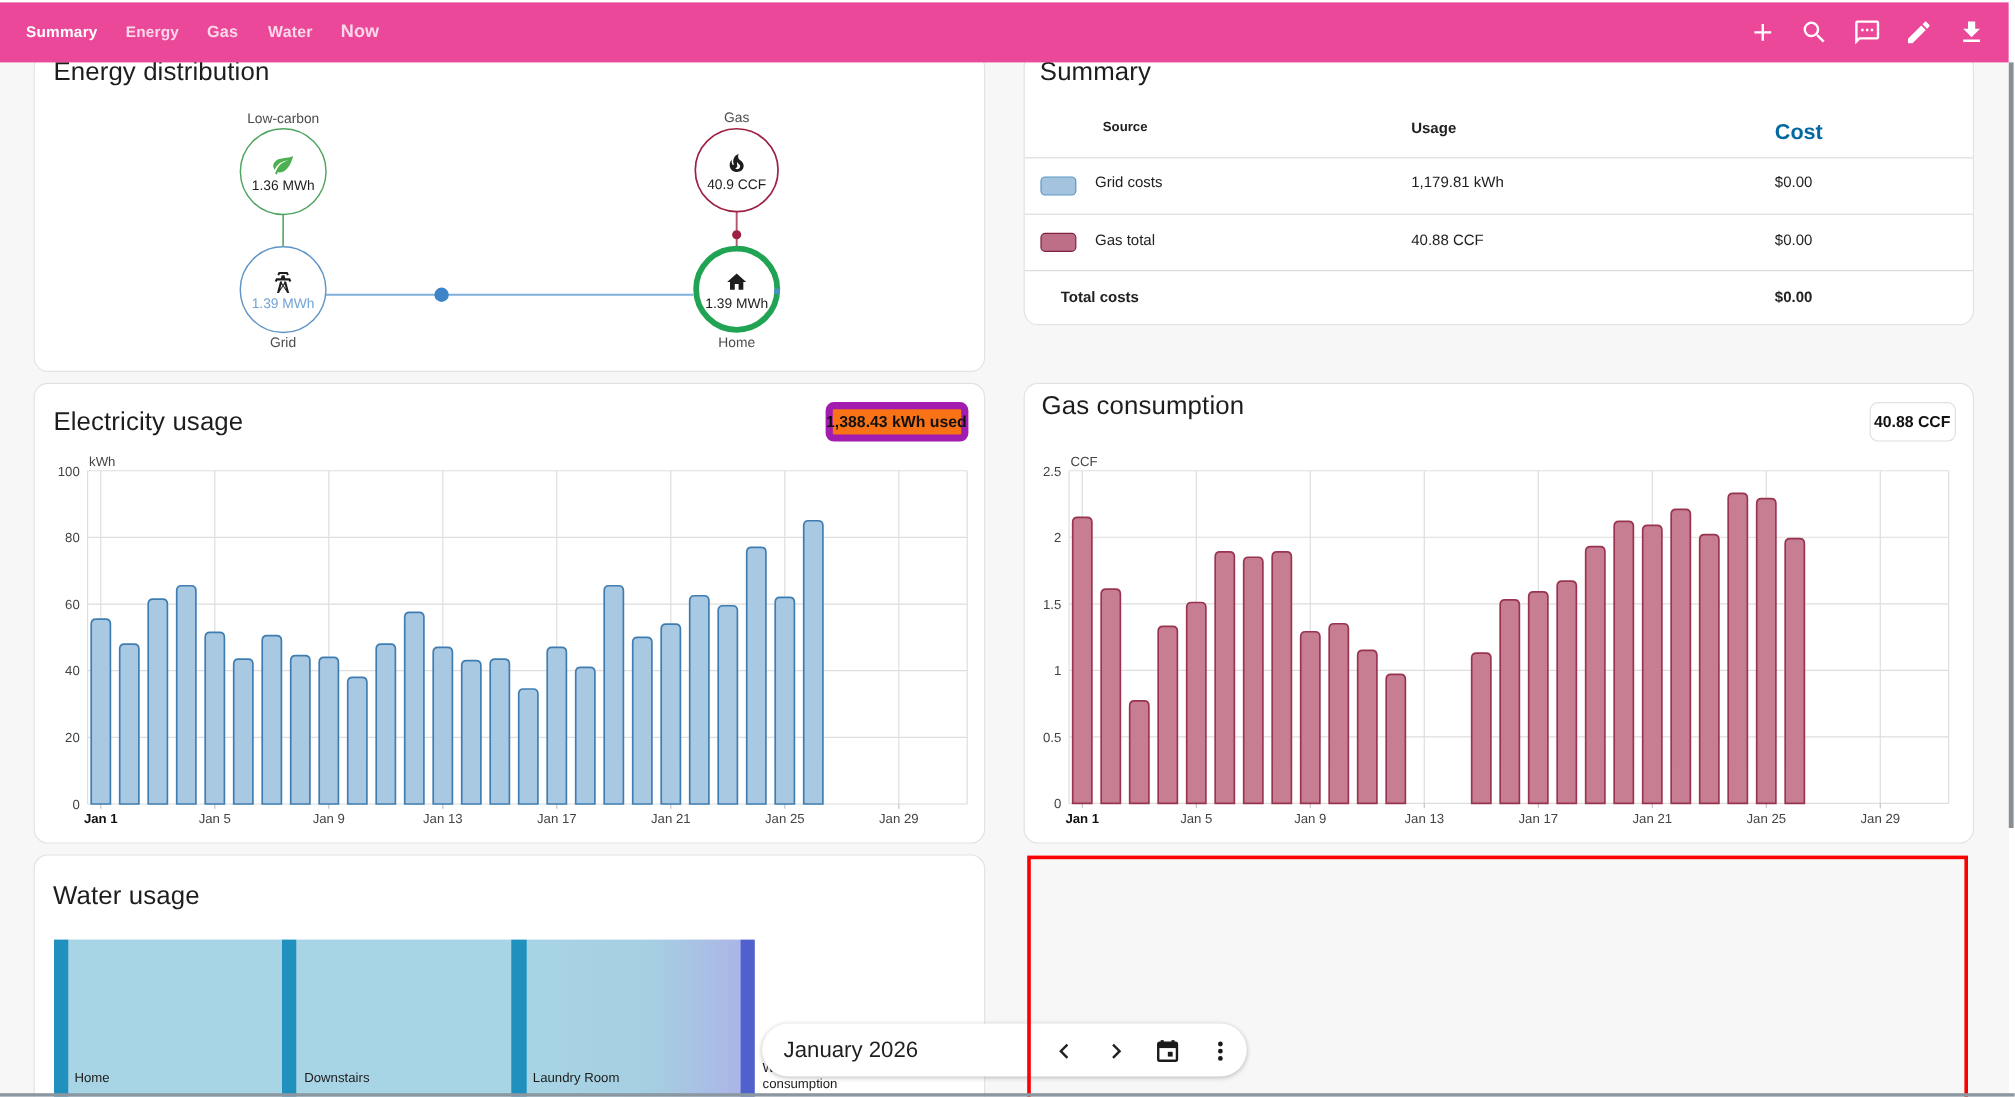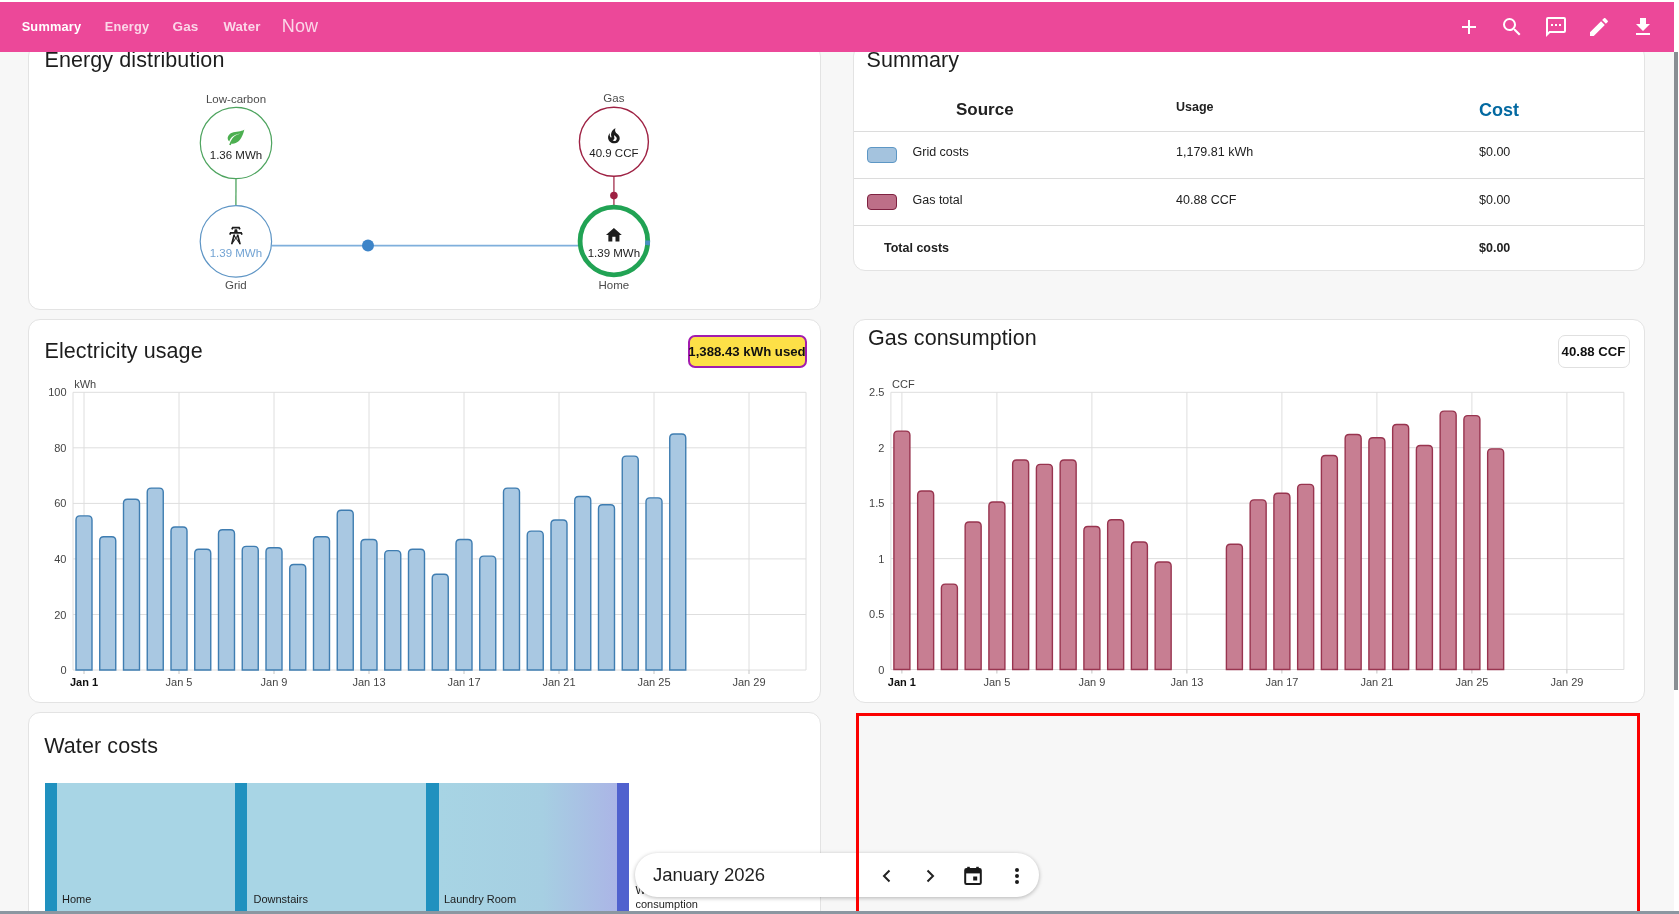--- a/index.html
+++ b/index.html
@@ -7,21 +7,21 @@
 .card{position:absolute;background:#ffffff;border:1px solid #e3e3e3;border-radius:12px}
 .ctitle{position:absolute;font-size:21.5px;color:#1d1d1d;letter-spacing:.1px}
 svg{display:block}
 </style></head><body>
 <div class="abs" style="left:0;top:0;width:1679px;height:2px;background:#ffffff"></div>
 <div class="abs" style="left:0;top:2px;width:1674px;height:49.5px;background:#ec4899;z-index:30">
 <span style="position:absolute;left:51.5px;top:0;transform:translateX(-50%);line-height:49px;font-size:12.8px;font-weight:700;color:#ffffff;letter-spacing:.2px">Summary</span>
 <span style="position:absolute;left:127px;top:0;transform:translateX(-50%);line-height:49px;font-size:12.8px;font-weight:700;color:rgba(255,255,255,.78);letter-spacing:.2px">Energy</span>
 <span style="position:absolute;left:185.5px;top:0;transform:translateX(-50%);line-height:49px;font-size:13.5px;font-weight:700;color:rgba(255,255,255,.78);letter-spacing:.2px">Gas</span>
 <span style="position:absolute;left:242px;top:0;transform:translateX(-50%);line-height:49px;font-size:13.2px;font-weight:700;color:rgba(255,255,255,.78);letter-spacing:.2px">Water</span>
-<span style="position:absolute;left:300px;top:0;transform:translateX(-50%);line-height:49px;font-size:18px;font-weight:400;color:rgba(255,255,255,.78);letter-spacing:.2px">Now</span>
+<span style="position:absolute;left:300px;top:0;transform:translateX(-50%);line-height:49px;font-size:15px;font-weight:700;color:rgba(255,255,255,.78);letter-spacing:.2px">Now</span>
 <svg style="position:absolute;left:1457px;top:12.7px" width="24" height="24" viewBox="0 0 24 24">
       <path d="M19,13H13V19H11V13H5V11H11V5H13V11H19V13Z" fill="#ffffff"></path>
     </svg>
 <svg style="position:absolute;left:1500px;top:12.7px" width="24" height="24" viewBox="0 0 24 24">
       <path d="M9.5,3A6.5,6.5 0 0,1 16,9.5C16,11.11 15.41,12.59 14.44,13.73L14.71,14H15.5L20.5,19L19,20.5L14,15.5V14.71L13.73,14.44C12.59,15.41 11.11,16 9.5,16A6.5,6.5 0 0,1 3,9.5A6.5,6.5 0 0,1 9.5,3M9.5,5C7,5 5,7 5,9.5C5,12 7,14 9.5,14C12,14 14,12 14,9.5C14,7 12,5 9.5,5Z" fill="#ffffff"></path>
     </svg>
 <svg style="position:absolute;left:1543.5px;top:12.7px" width="24" height="24" viewBox="0 0 24 24">
       <path d="M17,11H15V9H17M13,11H11V9H13M9,11H7V9H9M20,2H4A2,2 0 0,0 2,4V22L6,18H20A2,2 0 0,0 22,16V4A2,2 0 0,0 20,2M20,16H5.17L4,17.17V4H20Z" fill="#ffffff"></path>
     </svg>
 <svg style="position:absolute;left:1587px;top:12.7px" width="24" height="24" viewBox="0 0 24 24">
@@ -63,38 +63,38 @@
       <path d="M8.28,5.45L6.5,4.55L7.76,2H16.23L17.5,4.55L15.72,5.44L15,4H9L8.28,5.45M18.62,8H14.09L13.3,5H10.7L9.91,8H5.38L4.1,10.55L5.89,11.44L6.62,10H17.38L18.1,11.45L19.89,10.56L18.62,8M17.77,22H15.7L15.46,21.1L12,15.9L8.53,21.1L8.3,22H6.23L9.12,11H11.19L10.83,12.35L12,14.1L13.16,12.35L12.81,11H14.88L17.77,22M11.4,15L10.5,13.65L9.32,18.13L11.4,15M14.68,18.12L13.5,13.64L12.6,15L14.68,18.12Z" fill="#1d1d1d"></path>
     </svg>
     <svg x="575.9" y="81.80000000000001" width="20" height="20" viewBox="0 0 24 24">
       <path d="M17.66,11.2C17.43,10.9 17.15,10.64 16.89,10.38C16.22,9.78 15.46,9.35 14.82,8.72C13.33,7.26 13,4.85 13.95,3C13,3.23 12.17,3.75 11.46,4.32C8.87,6.4 7.85,10.07 9.07,13.22C9.11,13.32 9.15,13.42 9.15,13.55C9.15,13.77 9,13.97 8.8,14.05C8.57,14.15 8.33,14.09 8.14,13.93C8.08,13.88 8.04,13.83 8,13.76C6.87,12.33 6.69,10.28 7.45,8.64C5.78,10 4.87,12.3 5,14.47C5.06,14.97 5.12,15.47 5.29,15.97C5.43,16.57 5.7,17.17 6,17.7C7.08,19.43 8.95,20.67 10.96,20.92C13.1,21.19 15.39,20.8 17.03,19.32C18.86,17.66 19.5,15 18.56,12.72L18.43,12.46C18.22,12 17.66,11.2 17.66,11.2M14.5,17.5C14.22,17.74 13.76,18 13.4,18.1C12.28,18.5 11.16,17.94 10.5,17.28C11.69,17 12.4,16.12 12.61,15.23C12.78,14.43 12.46,13.77 12.33,13C12.21,12.26 12.23,11.63 12.5,10.94C12.69,11.32 12.89,11.7 13.13,12C13.9,13 15.11,13.44 15.37,14.8C15.41,14.94 15.43,15.08 15.43,15.23C15.46,16.05 15.1,16.95 14.5,17.5H14.5Z" fill="#1d1d1d"></path>
     </svg>
     <svg x="576.4" y="181.6" width="19" height="19" viewBox="0 0 24 24">
       <path d="M10,20V14H14V20H19V12H22L12,3L2,12H5V20H10Z" fill="#1d1d1d"></path>
     </svg>
   </svg>
 <div class="ctitle" style="left:866.5px;top:47.5px">Summary</div>
-<div class="abs" style="left:956px;top:99.5px;font-size:17px;color:#212121;font-weight:700;letter-spacing:0px;white-space:nowrap;z-index:6">Source</div>
+<div class="abs" style="left:919px;top:99.5px;font-size:11px;color:#212121;font-weight:700;letter-spacing:0px;white-space:nowrap;z-index:6">Source</div>
 <div class="abs" style="left:1176px;top:99.5px;font-size:12.5px;color:#212121;font-weight:700;letter-spacing:0px;white-space:nowrap;z-index:6">Usage</div>
 <div class="abs" style="left:1479px;top:99.5px;font-size:18px;color:#0369a1;font-weight:700;letter-spacing:0px;white-space:nowrap;z-index:6">Cost</div>
 <div class="abs" style="left:853.5px;top:130.5px;width:790.5px;height:1px;background:#dcdcdc;z-index:6"></div>
 <div class="abs" style="left:853.5px;top:178px;width:790.5px;height:1px;background:#dcdcdc;z-index:6"></div>
 <div class="abs" style="left:853.5px;top:225px;width:790.5px;height:1px;background:#dcdcdc;z-index:6"></div>
 <div class="abs" style="left:866.5px;top:146.5px;width:30px;height:16px;border-radius:4px;background:#a4c3de;border:1.5px solid #5d97c5;z-index:6"></div>
 <div class="abs" style="left:866.5px;top:194px;width:30px;height:16px;border-radius:4px;background:#bd6f88;border:1.5px solid #7e2241;z-index:6"></div>
 <div class="abs" style="left:912.5px;top:145.4px;font-size:12.5px;color:#212121;font-weight:400;letter-spacing:0px;white-space:nowrap;z-index:6">Grid costs</div>
 <div class="abs" style="left:1176px;top:145.4px;font-size:12.5px;color:#212121;font-weight:400;letter-spacing:0px;white-space:nowrap;z-index:6">1,179.81 kWh</div>
 <div class="abs" style="left:1479px;top:145.4px;font-size:12.5px;color:#212121;font-weight:400;letter-spacing:0px;white-space:nowrap;z-index:6">$0.00</div>
 <div class="abs" style="left:912.5px;top:192.8px;font-size:12.5px;color:#212121;font-weight:400;letter-spacing:0px;white-space:nowrap;z-index:6">Gas total</div>
 <div class="abs" style="left:1176px;top:192.8px;font-size:12.5px;color:#212121;font-weight:400;letter-spacing:0px;white-space:nowrap;z-index:6">40.88 CCF</div>
 <div class="abs" style="left:1479px;top:192.8px;font-size:12.5px;color:#212121;font-weight:400;letter-spacing:0px;white-space:nowrap;z-index:6">$0.00</div>
 <div class="abs" style="left:884px;top:240.5px;font-size:12.5px;color:#212121;font-weight:700;letter-spacing:0px;white-space:nowrap;z-index:6">Total costs</div>
 <div class="abs" style="left:1479px;top:240.5px;font-size:12.5px;color:#212121;font-weight:700;letter-spacing:0px;white-space:nowrap;z-index:6">$0.00</div>
 <div class="ctitle" style="left:44.5px;top:338.5px">Electricity usage</div>
-<div class="abs" style="left:687.5px;top:335px;width:119px;height:33px;border:2px solid #a21caf;border-radius:7px;background:#fde047;z-index:6;display:flex;align-items:center;justify-content:center;font-size:13.2px;font-weight:700;color:#111;white-space:nowrap">1,388.43 kWh used</div>
+<div class="abs" style="left:687.5px;top:335px;width:119px;height:33px;border:6px solid #a21caf;border-radius:7px;background:#f97316;z-index:6;display:flex;align-items:center;justify-content:center;font-size:13.2px;font-weight:700;color:#111;white-space:nowrap">1,388.43 kWh used</div>
 <svg class="abs" style="left:28px;top:319px;z-index:5" width="792" height="384" viewBox="0 0 792 384">
     <line x1="45" y1="351.0" x2="778.0" y2="351.0" stroke="#dedede" stroke-width="1"></line>
     <line x1="45" y1="295.5" x2="778.0" y2="295.5" stroke="#dedede" stroke-width="1"></line>
     <line x1="45" y1="239.9" x2="778.0" y2="239.9" stroke="#dedede" stroke-width="1"></line>
     <line x1="45" y1="184.4" x2="778.0" y2="184.4" stroke="#dedede" stroke-width="1"></line>
     <line x1="45" y1="128.8" x2="778.0" y2="128.8" stroke="#dedede" stroke-width="1"></line>
     <line x1="45" y1="73.3" x2="778.0" y2="73.3" stroke="#dedede" stroke-width="1"></line>
     <line x1="45" y1="73.30000000000001" x2="45" y2="351" stroke="#dedede" stroke-width="1"></line>
     <line x1="778.0" y1="73.30000000000001" x2="778.0" y2="351" stroke="#dedede" stroke-width="1"></line>
     <line x1="56.0" y1="73.30000000000001" x2="56.0" y2="351" stroke="#dedede" stroke-width="1"></line>
@@ -215,21 +215,21 @@
     <path d="M444.65,350.5 L444.65,169.33 Q444.65,165.33 448.65,165.33 L456.65,165.33 Q460.65,165.33 460.65,169.33 L460.65,350.5 Z" fill="#c77e92" stroke="#98344f" stroke-width="1.4"></path>
     <path d="M468.40,350.5 L468.40,140.50 Q468.40,136.50 472.40,136.50 L480.40,136.50 Q484.40,136.50 484.40,140.50 L484.40,350.5 Z" fill="#c77e92" stroke="#98344f" stroke-width="1.4"></path>
     <path d="M492.15,350.5 L492.15,119.43 Q492.15,115.43 496.15,115.43 L504.15,115.43 Q508.15,115.43 508.15,119.43 L508.15,350.5 Z" fill="#c77e92" stroke="#98344f" stroke-width="1.4"></path>
     <path d="M515.90,350.5 L515.90,122.76 Q515.90,118.76 519.90,118.76 L527.90,118.76 Q531.90,118.76 531.90,122.76 L531.90,350.5 Z" fill="#c77e92" stroke="#98344f" stroke-width="1.4"></path>
     <path d="M539.65,350.5 L539.65,109.46 Q539.65,105.46 543.65,105.46 L551.65,105.46 Q555.65,105.46 555.65,109.46 L555.65,350.5 Z" fill="#c77e92" stroke="#98344f" stroke-width="1.4"></path>
     <path d="M563.40,350.5 L563.40,130.52 Q563.40,126.52 567.40,126.52 L575.40,126.52 Q579.40,126.52 579.40,130.52 L579.40,350.5 Z" fill="#c77e92" stroke="#98344f" stroke-width="1.4"></path>
     <path d="M587.15,350.5 L587.15,96.15 Q587.15,92.15 591.15,92.15 L599.15,92.15 Q603.15,92.15 603.15,96.15 L603.15,350.5 Z" fill="#c77e92" stroke="#98344f" stroke-width="1.4"></path>
     <path d="M610.90,350.5 L610.90,100.58 Q610.90,96.58 614.90,96.58 L622.90,96.58 Q626.90,96.58 626.90,100.58 L626.90,350.5 Z" fill="#c77e92" stroke="#98344f" stroke-width="1.4"></path>
     <path d="M634.65,350.5 L634.65,133.85 Q634.65,129.85 638.65,129.85 L646.65,129.85 Q650.65,129.85 650.65,133.85 L650.65,350.5 Z" fill="#c77e92" stroke="#98344f" stroke-width="1.4"></path>
   </svg>
-<div class="ctitle" style="left:44.2px;top:733.5px">Water costs</div>
+<div class="ctitle" style="left:44.2px;top:733.5px">Water usage</div>
 <div class="abs" style="left:57px;top:782.5px;width:177.6px;height:131.5px;background:#a8d5e5;z-index:6"></div>
 <div class="abs" style="left:247px;top:782.5px;width:178.6px;height:131.5px;background:#a8d5e5;z-index:6"></div>
 <div class="abs" style="left:438.8px;top:782.5px;width:178.6px;height:131.5px;background:linear-gradient(90deg,#a7d4e4 0%,#a6cfe2 58%,#abb5e6 100%);z-index:6"></div>
 <div class="abs" style="left:44.5px;top:782.5px;width:12.5px;height:131.5px;background:#2091bf;z-index:7"></div>
 <div class="abs" style="left:234.6px;top:782.5px;width:12.4px;height:131.5px;background:#2091bf;z-index:7"></div>
 <div class="abs" style="left:425.6px;top:782.5px;width:13.2px;height:131.5px;background:#2091bf;z-index:7"></div>
 <div class="abs" style="left:616.5px;top:782.5px;width:12.9px;height:131.5px;background:#5061ce;z-index:7"></div>
 <div class="abs" style="left:62px;top:893px;font-size:11px;color:#1c1c1c;z-index:8;white-space:nowrap">Home</div>
 <div class="abs" style="left:253.5px;top:893px;font-size:11px;color:#1c1c1c;z-index:8;white-space:nowrap">Downstairs</div>
 <div class="abs" style="left:444px;top:893px;font-size:11px;color:#1c1c1c;z-index:8;white-space:nowrap">Laundry Room</div>

